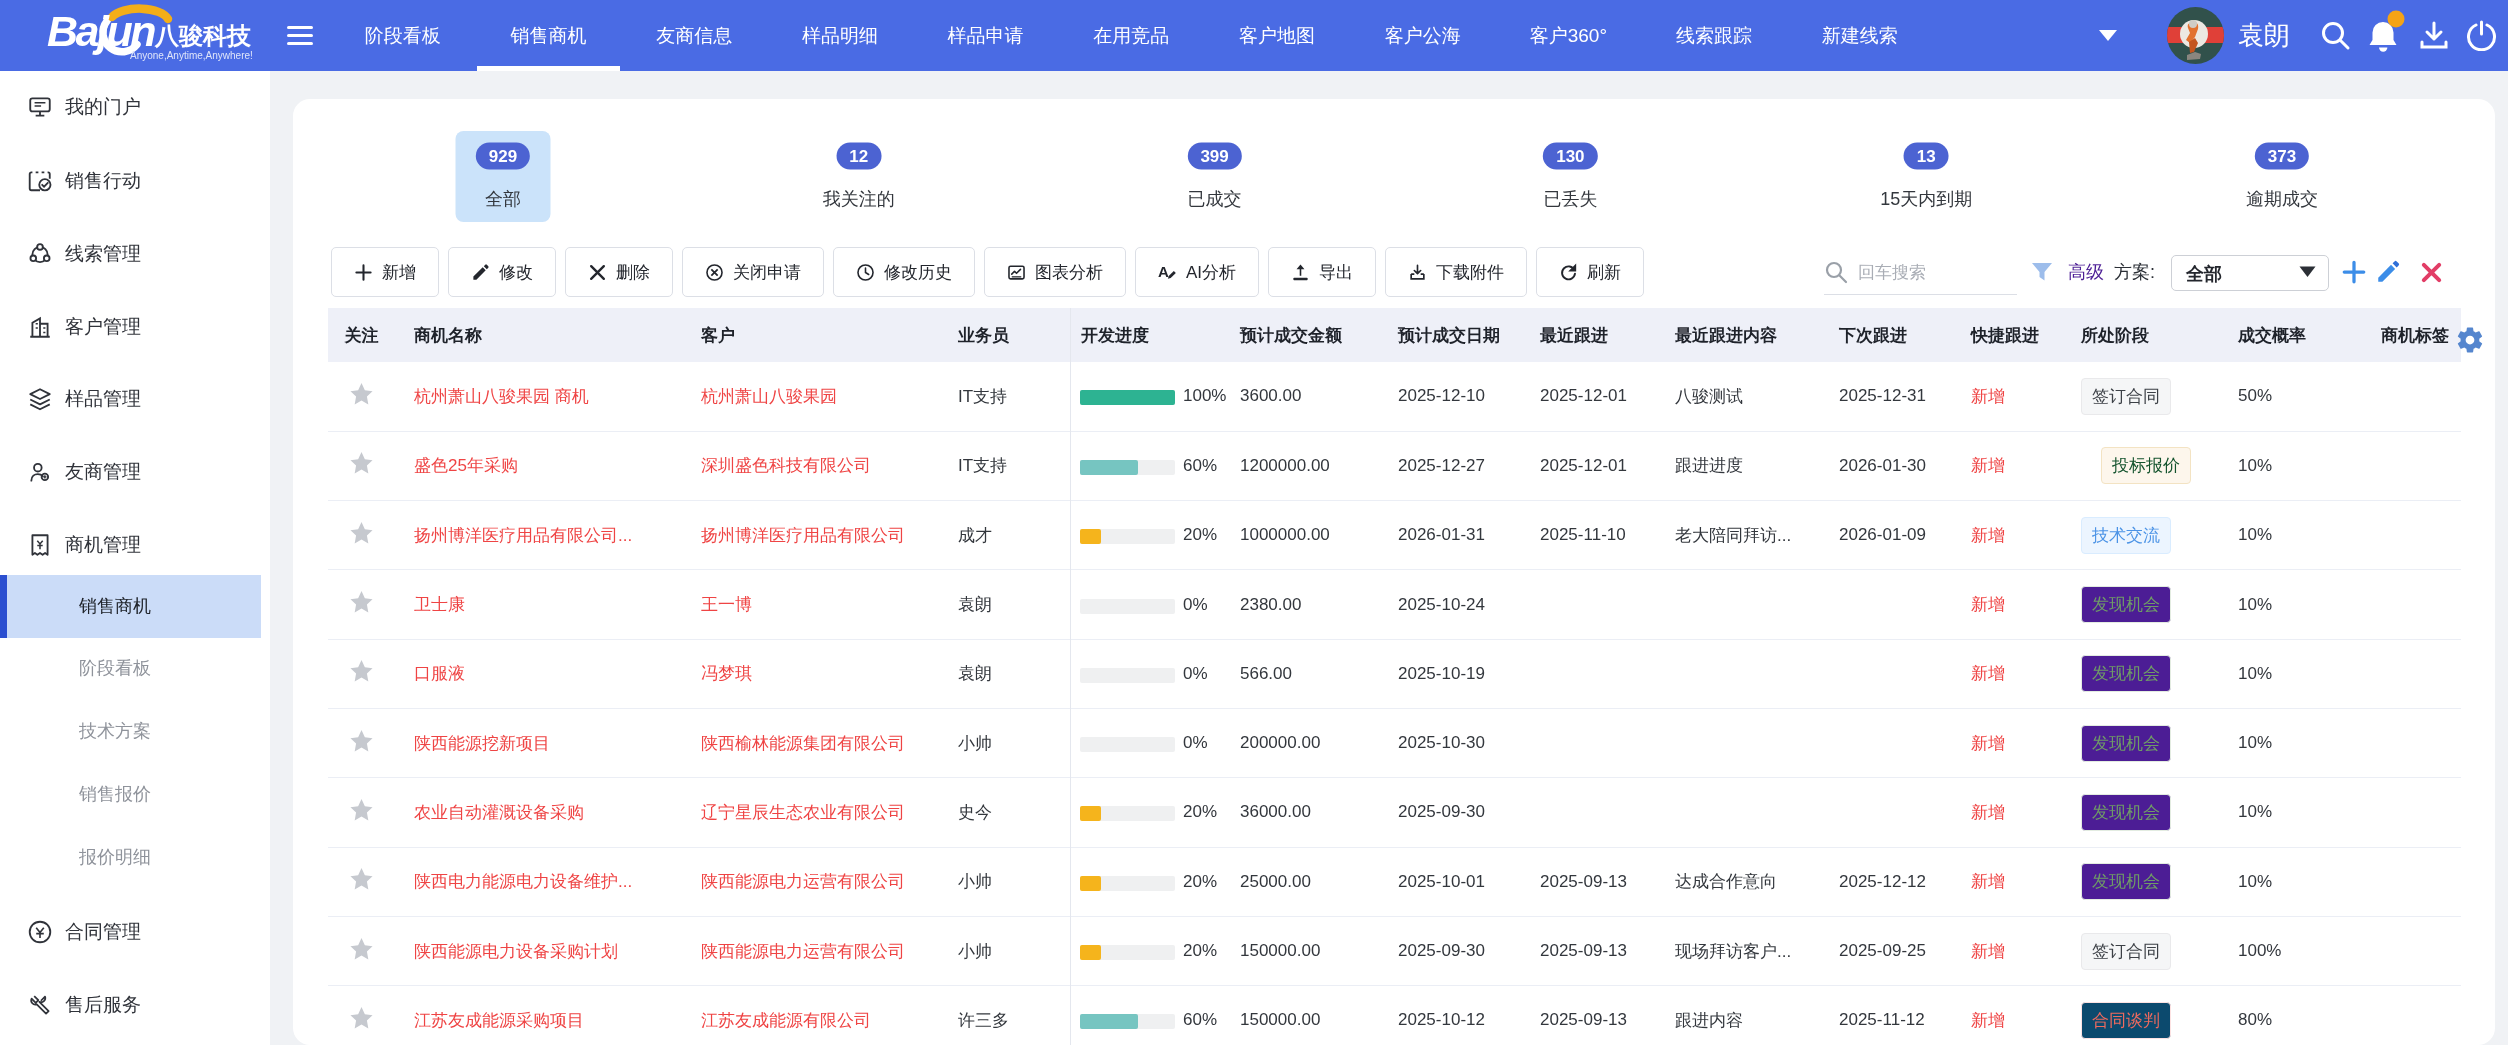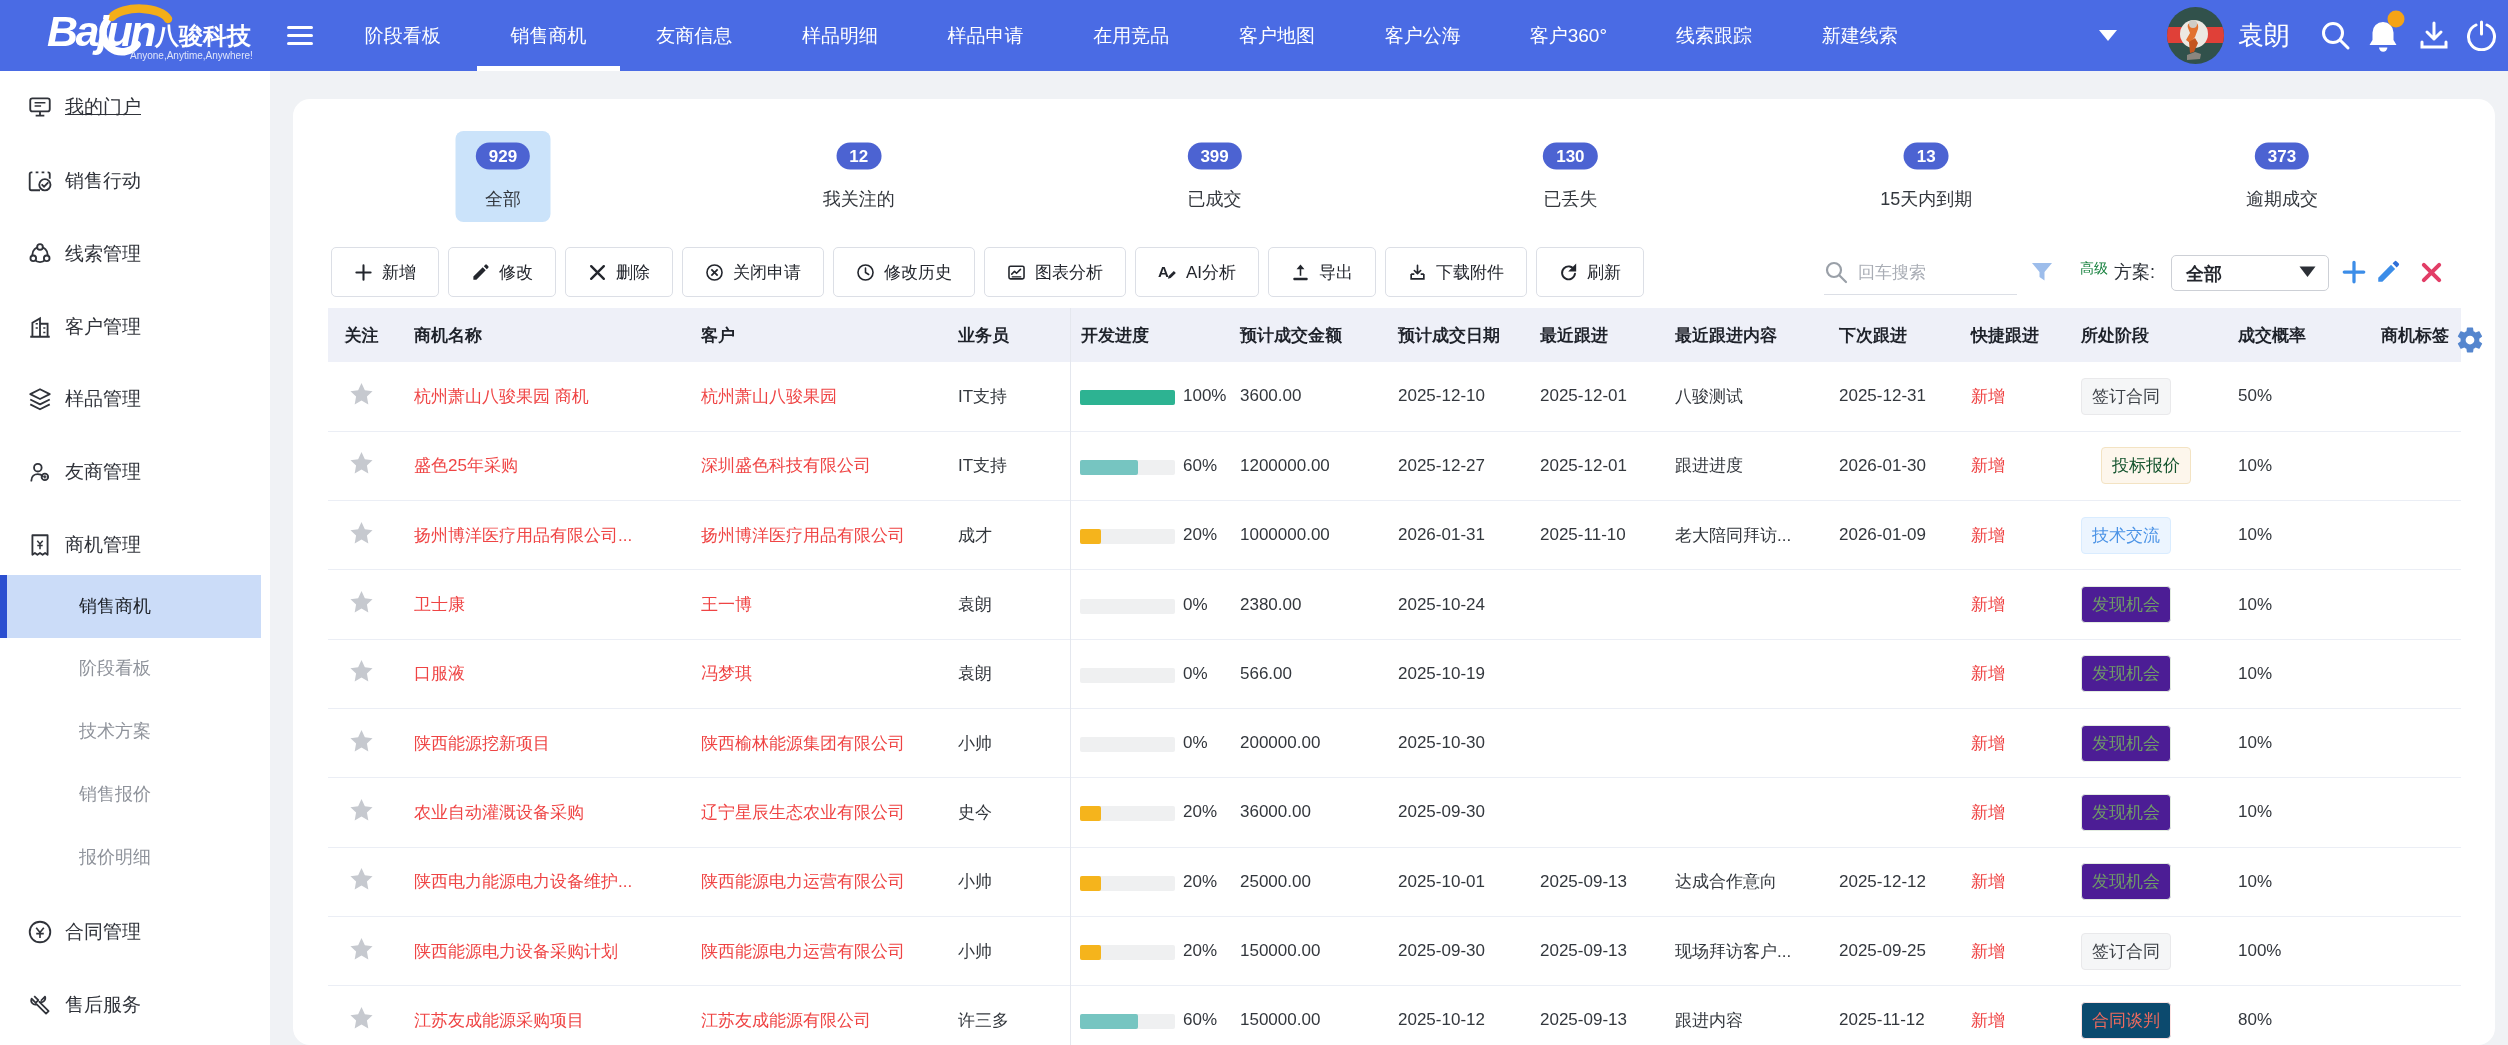--- a/index.html
+++ b/index.html
@@ -132,21 +132,21 @@
         <path d="M15 2 v16 M8 11 l7 7 7-7" fill="none" stroke="#fff" stroke-width="3" stroke-linecap="round" stroke-linejoin="round"></path>
         <path d="M3 21 v5 h24 v-5" fill="none" stroke="#fff" stroke-width="3" stroke-linecap="round"></path>
       </svg></div>
   <div class="nr" style="left:2466px;top:20px;"><svg width="31" height="31" viewBox="0 0 31 31">
         <path d="M10 5 a13 13 0 1 0 11 0" fill="none" stroke="#fff" stroke-width="3" stroke-linecap="round"></path>
         <line x1="15.5" y1="2" x2="15.5" y2="14" stroke="#fff" stroke-width="3" stroke-linecap="round"></line>
       </svg></div>
 </div>
 
 <div class="sidebar">
-  <div class="sd-item" style="top:7px;text-decoration:underline;"><svg class="ic" viewBox="0 0 24 24" fill="none" stroke="#30333a" stroke-width="1.7">
+  <div class="sd-item" style="top:7px;"><svg class="ic" viewBox="0 0 24 24" fill="none" stroke="#30333a" stroke-width="1.7">
         <rect x="3" y="4" width="18" height="12" rx="2"></rect>
         <path d="M8 20 h8 M12 16 v4"></path>
         <path d="M7 8 h10 M7 11 h6" stroke-width="1.4"></path>
       </svg>我的门户</div>
   <div class="sd-item" style="top:81px;"><svg class="ic" viewBox="0 0 24 24" fill="none" stroke="#30333a" stroke-width="1.7">
         <path d="M5 4 h-1 a1.5 1.5 0 0 0 -1.5 1.5 V19 a1.5 1.5 0 0 0 1.5 1.5 h8"></path>
         <path d="M8 4 h2.5 M13.5 4 h2.5 M19 4 h0.5 a1.5 1.5 0 0 1 1.5 1.5 V10"></path>
         <circle cx="16.5" cy="15.5" r="5.2"></circle>
         <path d="M14 15.5 l1.8 1.8 L19.2 13.7" stroke-linecap="round" stroke-linejoin="round"></path>
       </svg>销售行动</div>
@@ -267,21 +267,21 @@
   <div class="srch">
     <svg style="position:absolute;left:0;top:13px;" width="24" height="24" viewBox="0 0 24 24">
         <circle cx="10" cy="10" r="7" fill="none" stroke="#9aa0a8" stroke-width="2.2"></circle>
         <line x1="15.5" y1="15.5" x2="22" y2="22" stroke="#9aa0a8" stroke-width="2.2" stroke-linecap="round"></line>
       </svg>
     <span style="position:absolute;left:34px;top:14px;font-size:17px;color:#a9adb5;">回车搜索</span>
     <div style="position:absolute;left:0;top:47px;width:193px;height:1px;background:#dcdfe6;"></div>
     <svg style="position:absolute;left:206px;top:13px;" width="24" height="24" viewBox="0 0 24 24">
         <path d="M2 3 h20 L14.5 12 v8.5 L9.5 17 V12 z" fill="#9dbdeb"></path>
       </svg>
-    <span style="position:absolute;left:256px;top:13px;font-size:14px;color:#15803d;">高级</span>
+    <span style="position:absolute;left:244px;top:13px;font-size:18px;color:#4c1d95;">高级</span>
     <span style="position:absolute;left:290px;top:13px;font-size:18px;color:#2b2f36;text-align:right;">方案:</span>
     <div style="position:absolute;left:347px;top:8px;width:158px;height:36px;border:1px solid #cdd0d6;border-radius:5px;"></div>
     <span style="position:absolute;left:362px;top:15px;font-size:18px;font-weight:bold;color:#23262d;">全部</span>
     <svg style="position:absolute;left:475px;top:19px;" width="17" height="12" viewBox="0 0 17 12">
         <path d="M0.5 0.5 L8.5 11 L16.5 0.5 Z" fill="#2b2f36"></path>
       </svg>
     <svg style="position:absolute;left:517px;top:12px;" width="26" height="26" viewBox="0 0 24 24">
         <path d="M12 3 v18 M3 12 h18" fill="none" stroke="#3c8de8" stroke-width="3" stroke-linecap="round"></path>
       </svg>
     <svg style="position:absolute;left:551px;top:12px;" width="26" height="26" viewBox="0 0 24 24">

